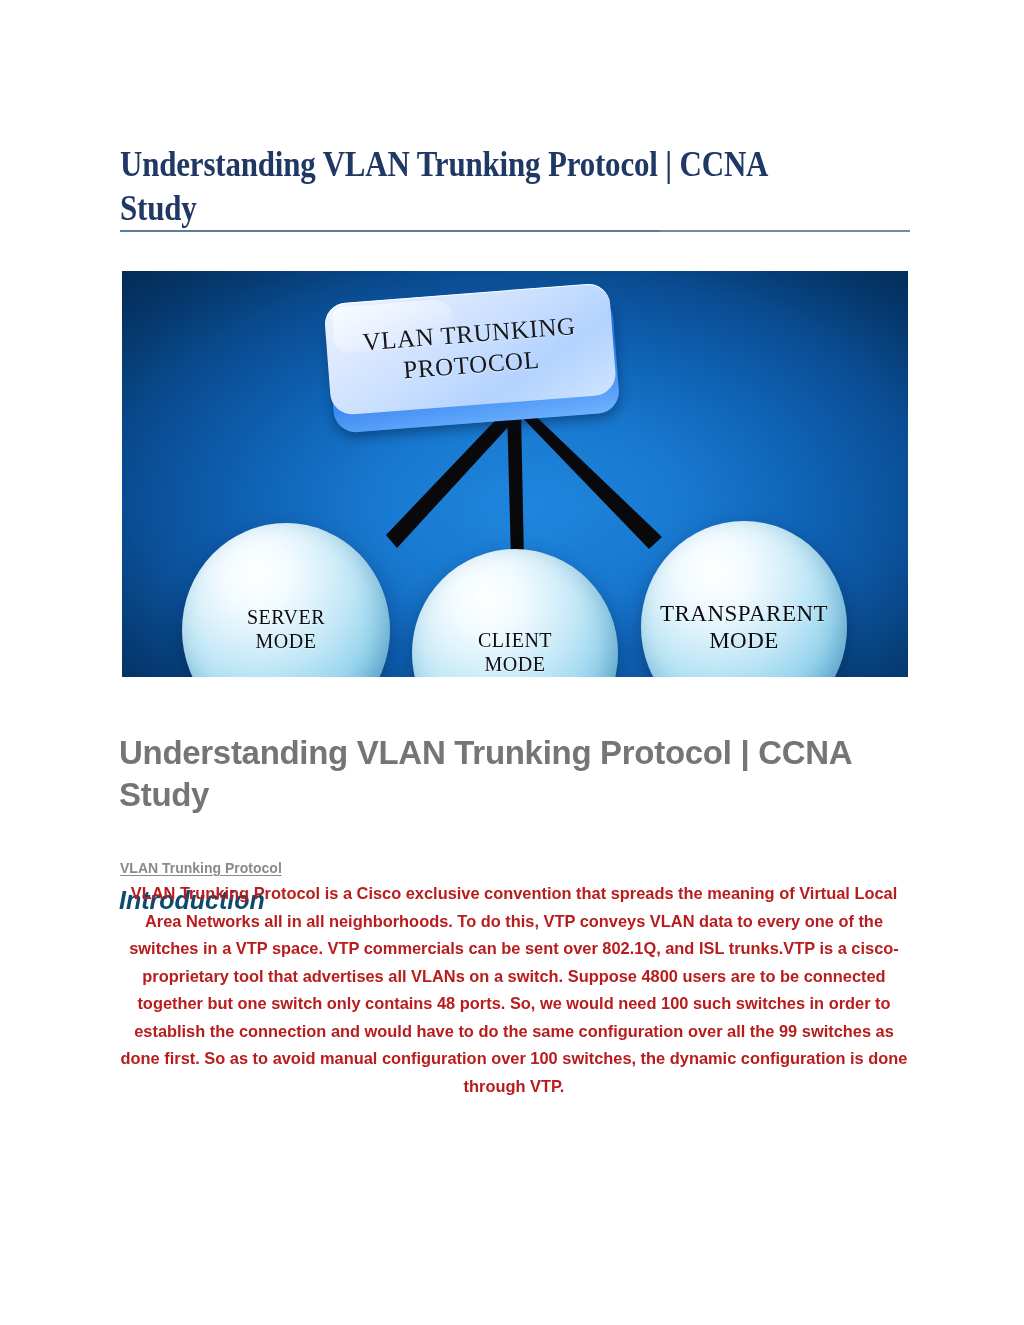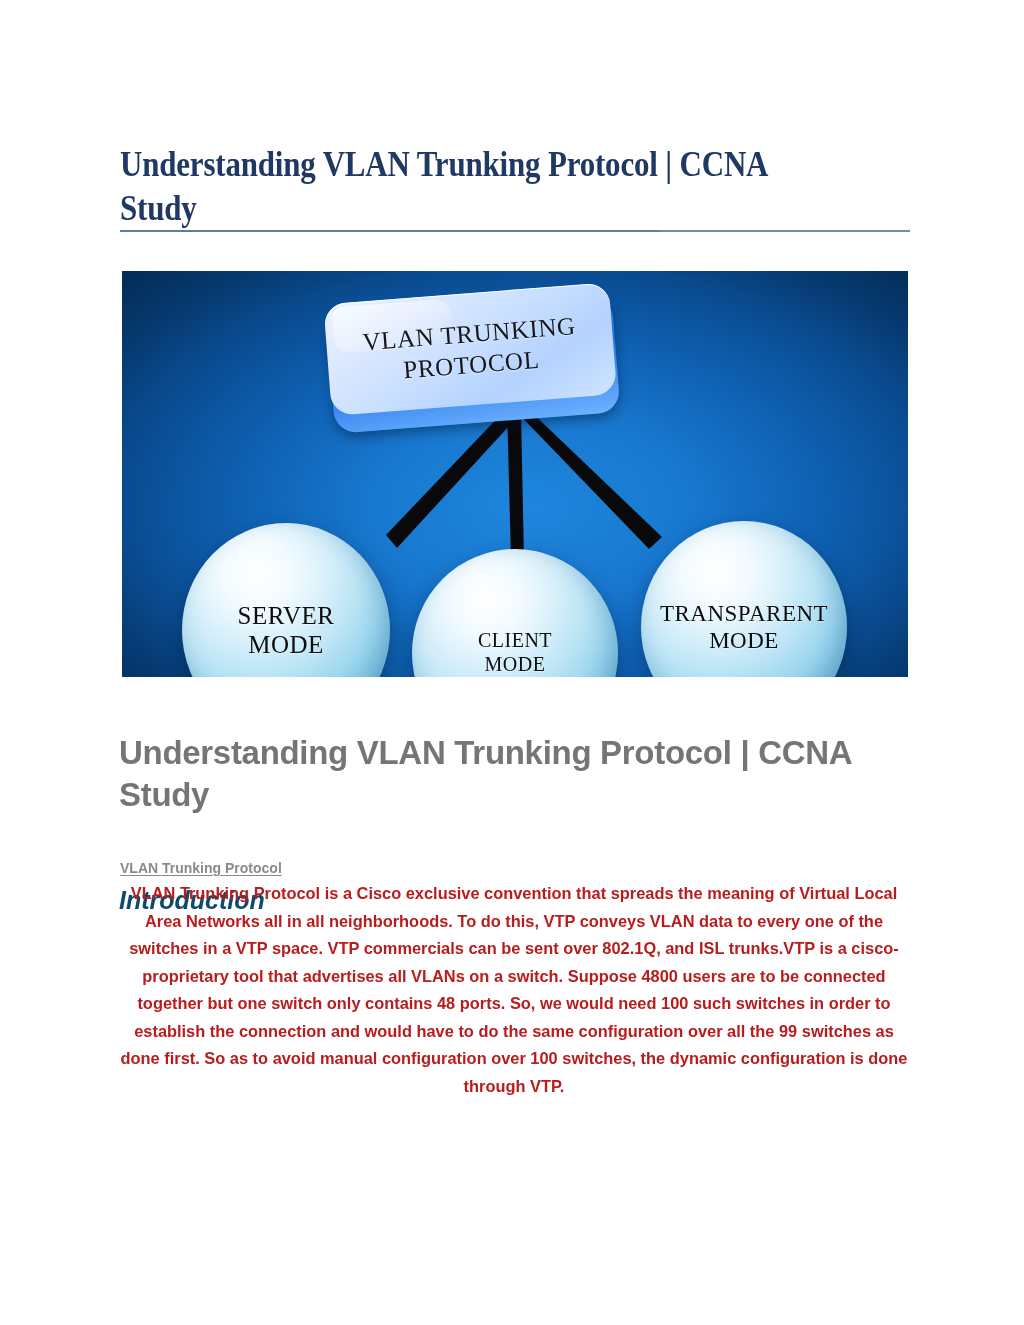--- a/index.html
+++ b/index.html
@@ -167,21 +167,21 @@
     letter-spacing: 0.5px;
     line-height: 1.18;
     text-shadow: 0 1px 1px rgba(255,255,255,0.5);
   }
   #sphere-server {
     left: 60px;
     top: 252px;
     width: 208px;
     height: 214px;
   }
-  #sphere-server .sphere-label { font-size: 25px; }
+  #sphere-server .sphere-label { font-size: 20px; }
   #sphere-client {
     left: 290px;
     top: 278px;
     width: 206px;
     height: 208px;
   }
   #sphere-client .sphere-label { font-size: 20px; }
   #sphere-transparent {
     left: 519px;
     top: 250px;

